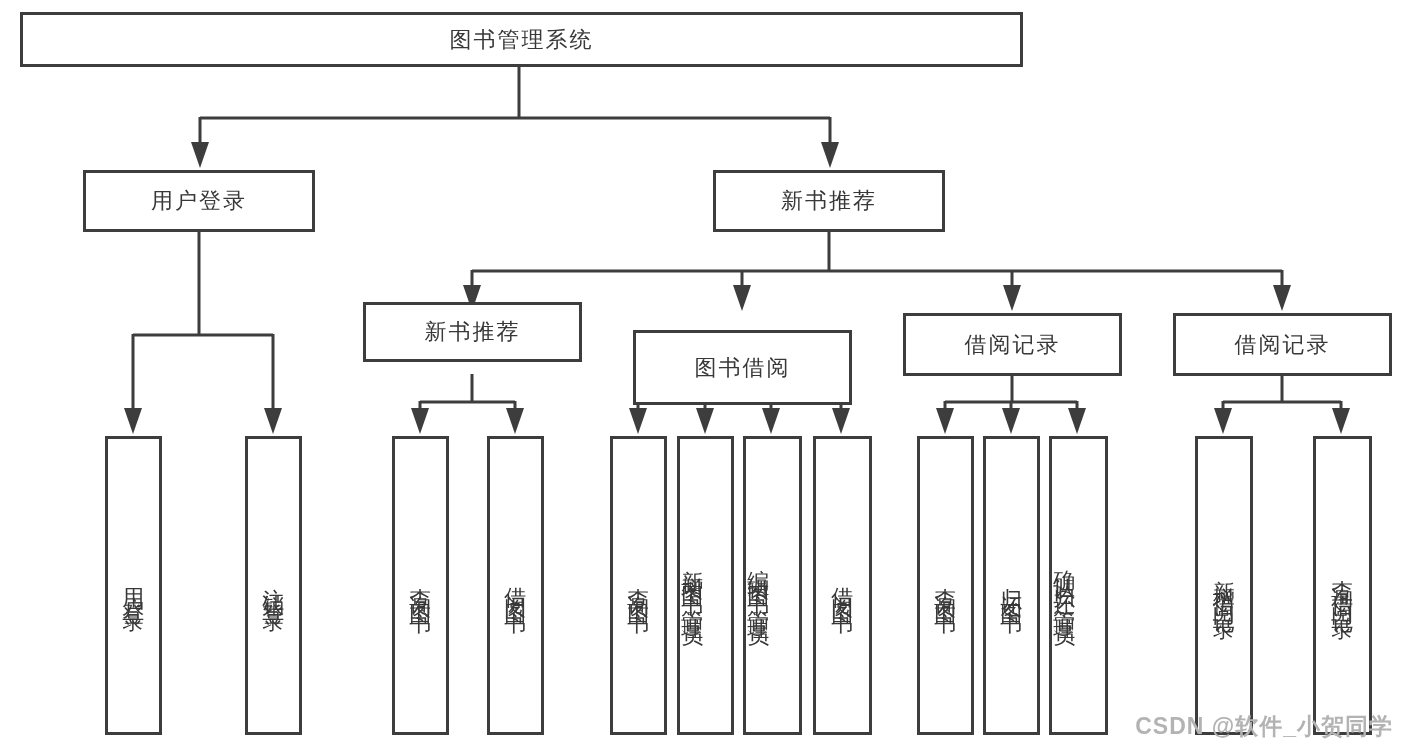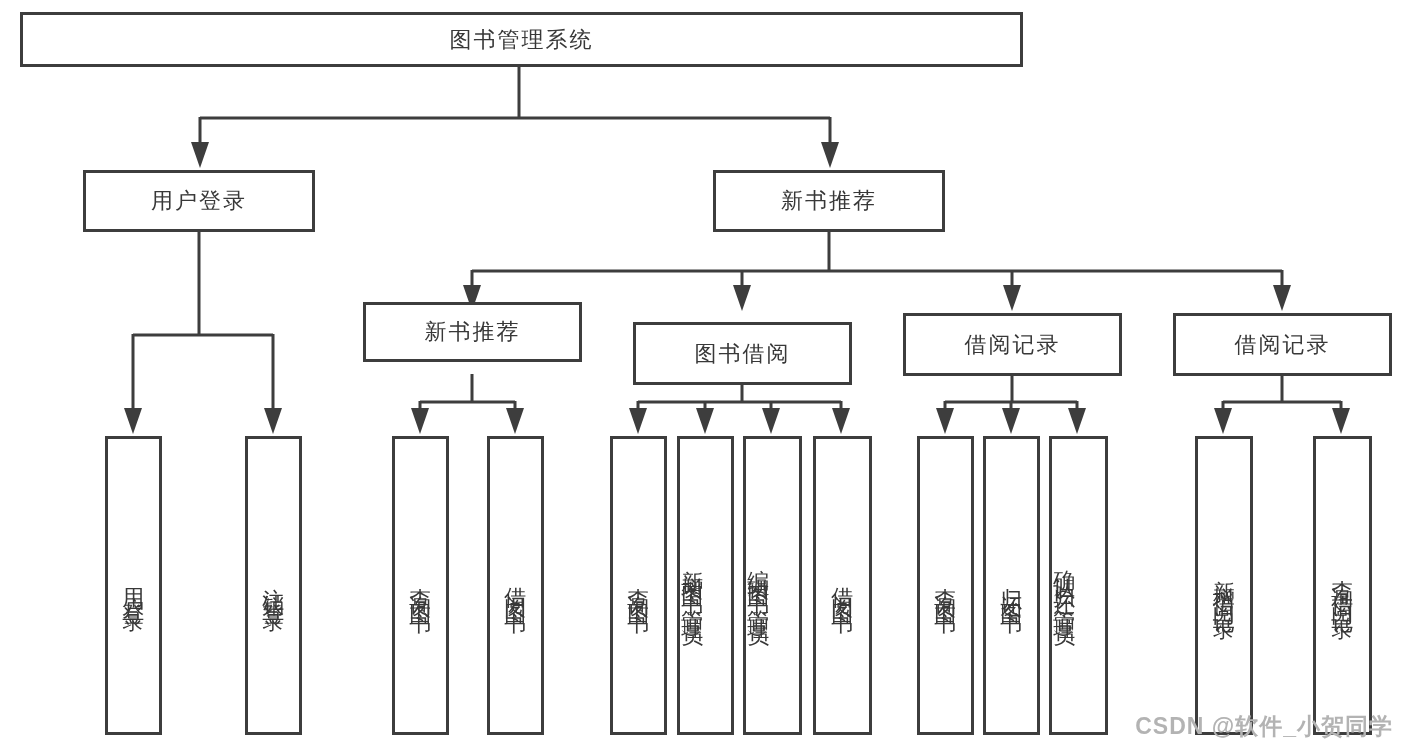--- a/index.html
+++ b/index.html
@@ -84,21 +84,21 @@
   <div class="node" style="left:83px;top:170px;width:232px;height:62px">
     <span>用户登录</span>
   </div>
   <div class="node" style="left:713px;top:170px;width:232px;height:62px">
     <span>新书推荐</span>
   </div>
 
   <div class="node" style="left:363px;top:302px;width:219px;height:60px">
     <span>新书推荐</span>
   </div>
-  <div class="node" style="left:633px;top:322px;width:219px;height:63px">
+  <div class="node" style="left:633px;top:330px;width:219px;height:75px">
     <span>图书借阅</span>
   </div>
   <div class="node" style="left:903px;top:313px;width:219px;height:63px">
     <span>借阅记录</span>
   </div>
   <div class="node" style="left:1173px;top:313px;width:219px;height:63px">
     <span>借阅记录</span>
   </div>
 
   <div class="node leaf" style="left:105px;top:436px;width:57px;height:299px">

